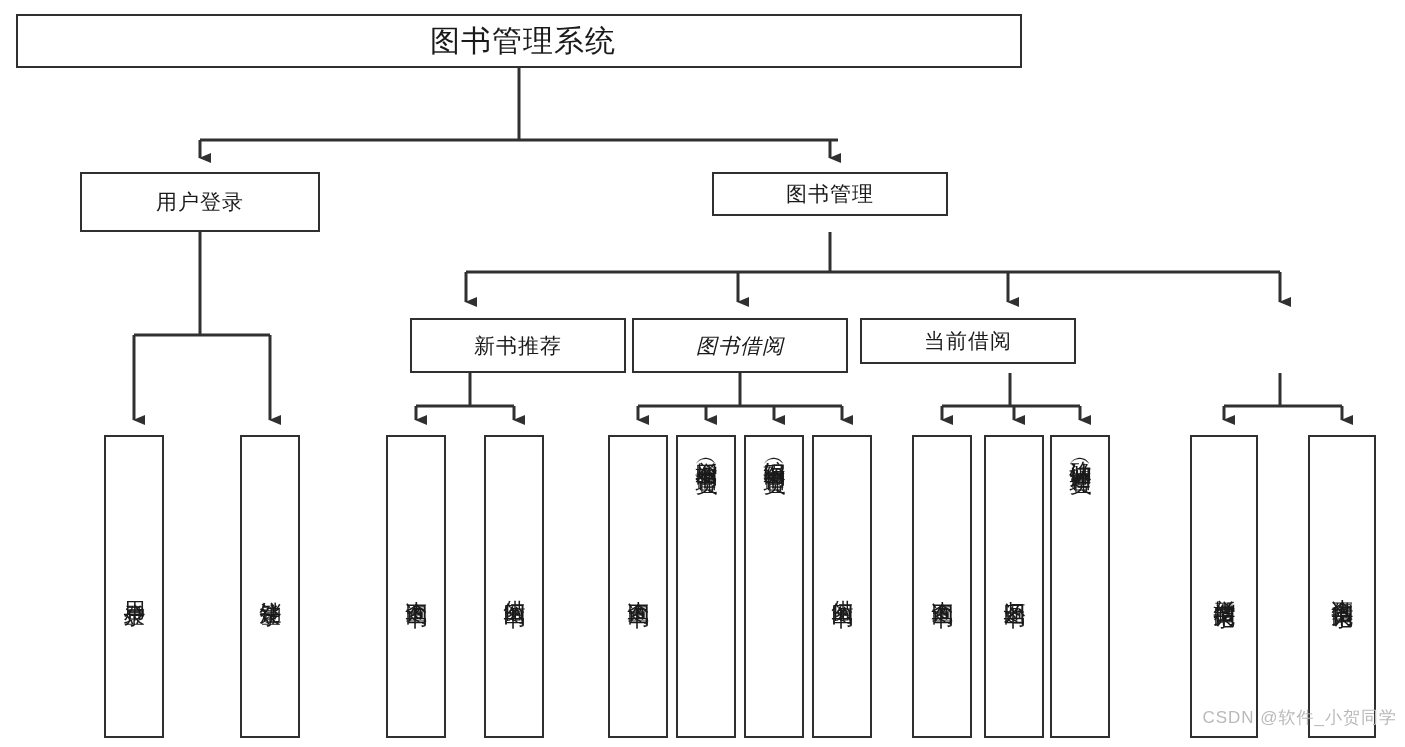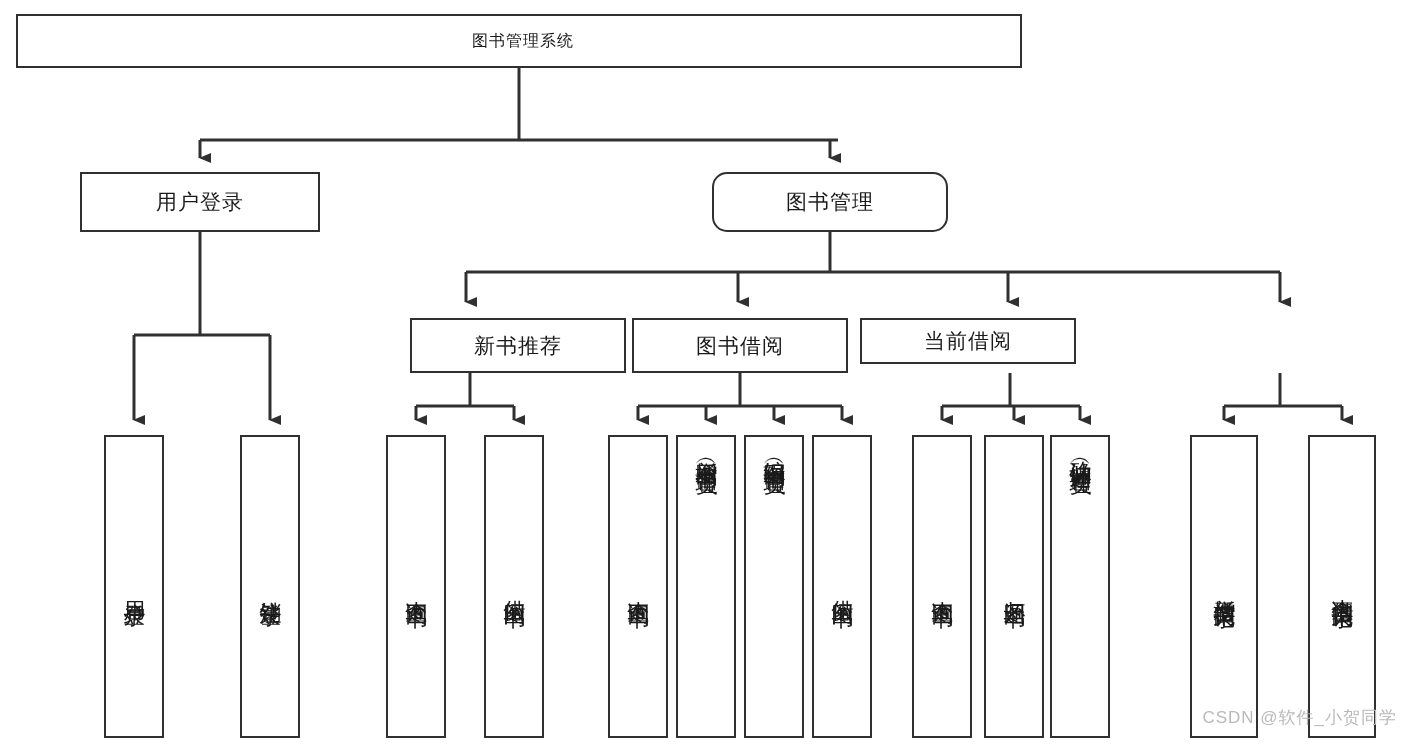--- a/index.html
+++ b/index.html
@@ -5,21 +5,21 @@
   html,body{margin:0;padding:0;background:#ffffff;}
   body{width:1405px;height:747px;overflow:hidden;
        font-family:"Liberation Sans","DejaVu Sans",sans-serif;}
   #stage{position:relative;width:1405px;height:747px;background:#fff;}
   #wires{position:absolute;left:0;top:0;width:1405px;height:747px;}
 
   .node{position:absolute;box-sizing:border-box;background:#ffffff;
         border:2px solid #303030;display:flex;align-items:center;
         justify-content:center;color:#1a1a1a;}
   .node.h{font-size:21px;letter-spacing:1px;}
-  .node.root{font-size:16px;letter-spacing:1px;padding-left:8px;}
+  .node.root{font-size:30px;letter-spacing:1px;padding-left:8px;}
 
   .leaf{position:absolute;box-sizing:border-box;background:#ffffff;
         border:2px solid #303030;display:flex;justify-content:center;
         color:#1a1a1a;}
   .leaf .vtext{
         writing-mode:vertical-rl;text-orientation:upright;
         font-size:22px;line-height:1.22;letter-spacing:2px;
         white-space:nowrap;}
   .leaf.mid{align-items:center;}
   .leaf.mid .vtext{padding-top:0;}
@@ -84,28 +84,28 @@
     </g>
   </svg>
 
   <div class="node root" style="left:16px;top:14px;width:1006px;height:54px;">
     <span>图书管理系统</span>
   </div>
 
   <div class="node h" style="left:80px;top:172px;width:240px;height:60px;">
     <span>用户登录</span>
   </div>
-  <div class="node h" style="left:712px;top:172px;width:236px;height:60px;border-radius:15px;">
+  <div class="node h" style="left:712px;top:172px;width:236px;height:44px;">
     <span>图书管理</span>
   </div>
 
   <div class="node h" style="left:362px;top:318px;width:216px;height:55px;margin-left:48px;">
     <span>新书推荐</span>
   </div>
-  <div class="node h" style="left:632px;top:318px;width:216px;height:55px;">
+  <div class="node h" style="left:632px;top:318px;width:216px;height:55px;font-style:italic;">
     <span>图书借阅</span>
   </div>
   <div class="node h" style="left:860px;top:318px;width:216px;height:46px;">
     <span>当前借阅</span>
   </div>
 
   <div class="leaf mid" style="left:104px;top:435px;width:60px;height:303px;">
     <span class="vtext">用户登录</span>
   </div>
   <div class="leaf mid" style="left:240px;top:435px;width:60px;height:303px;">

